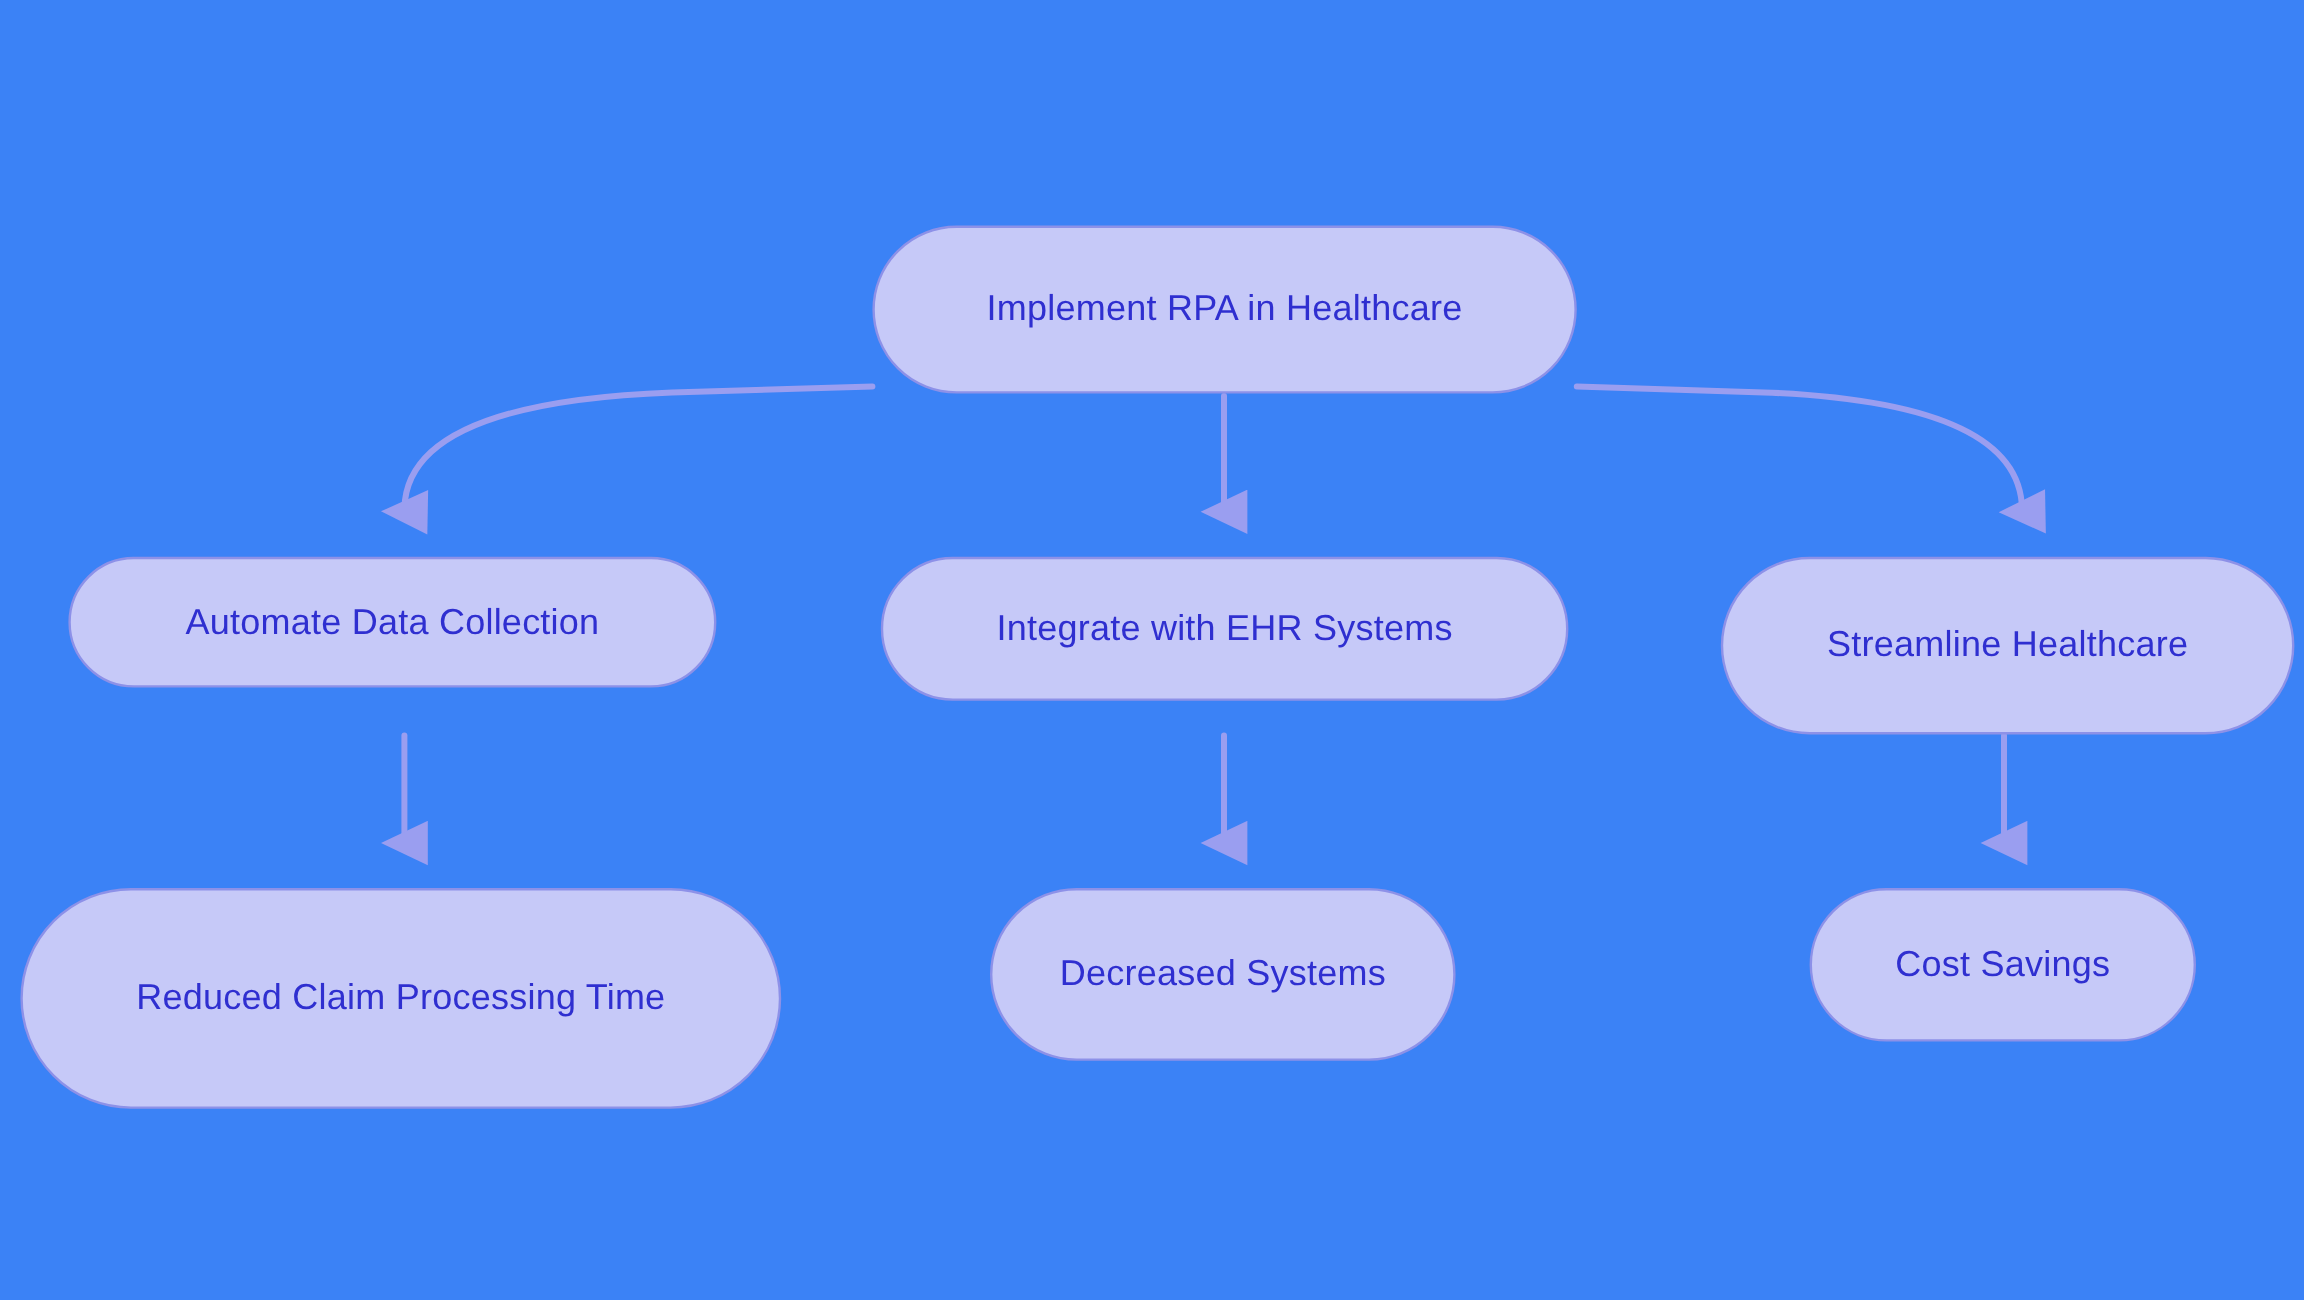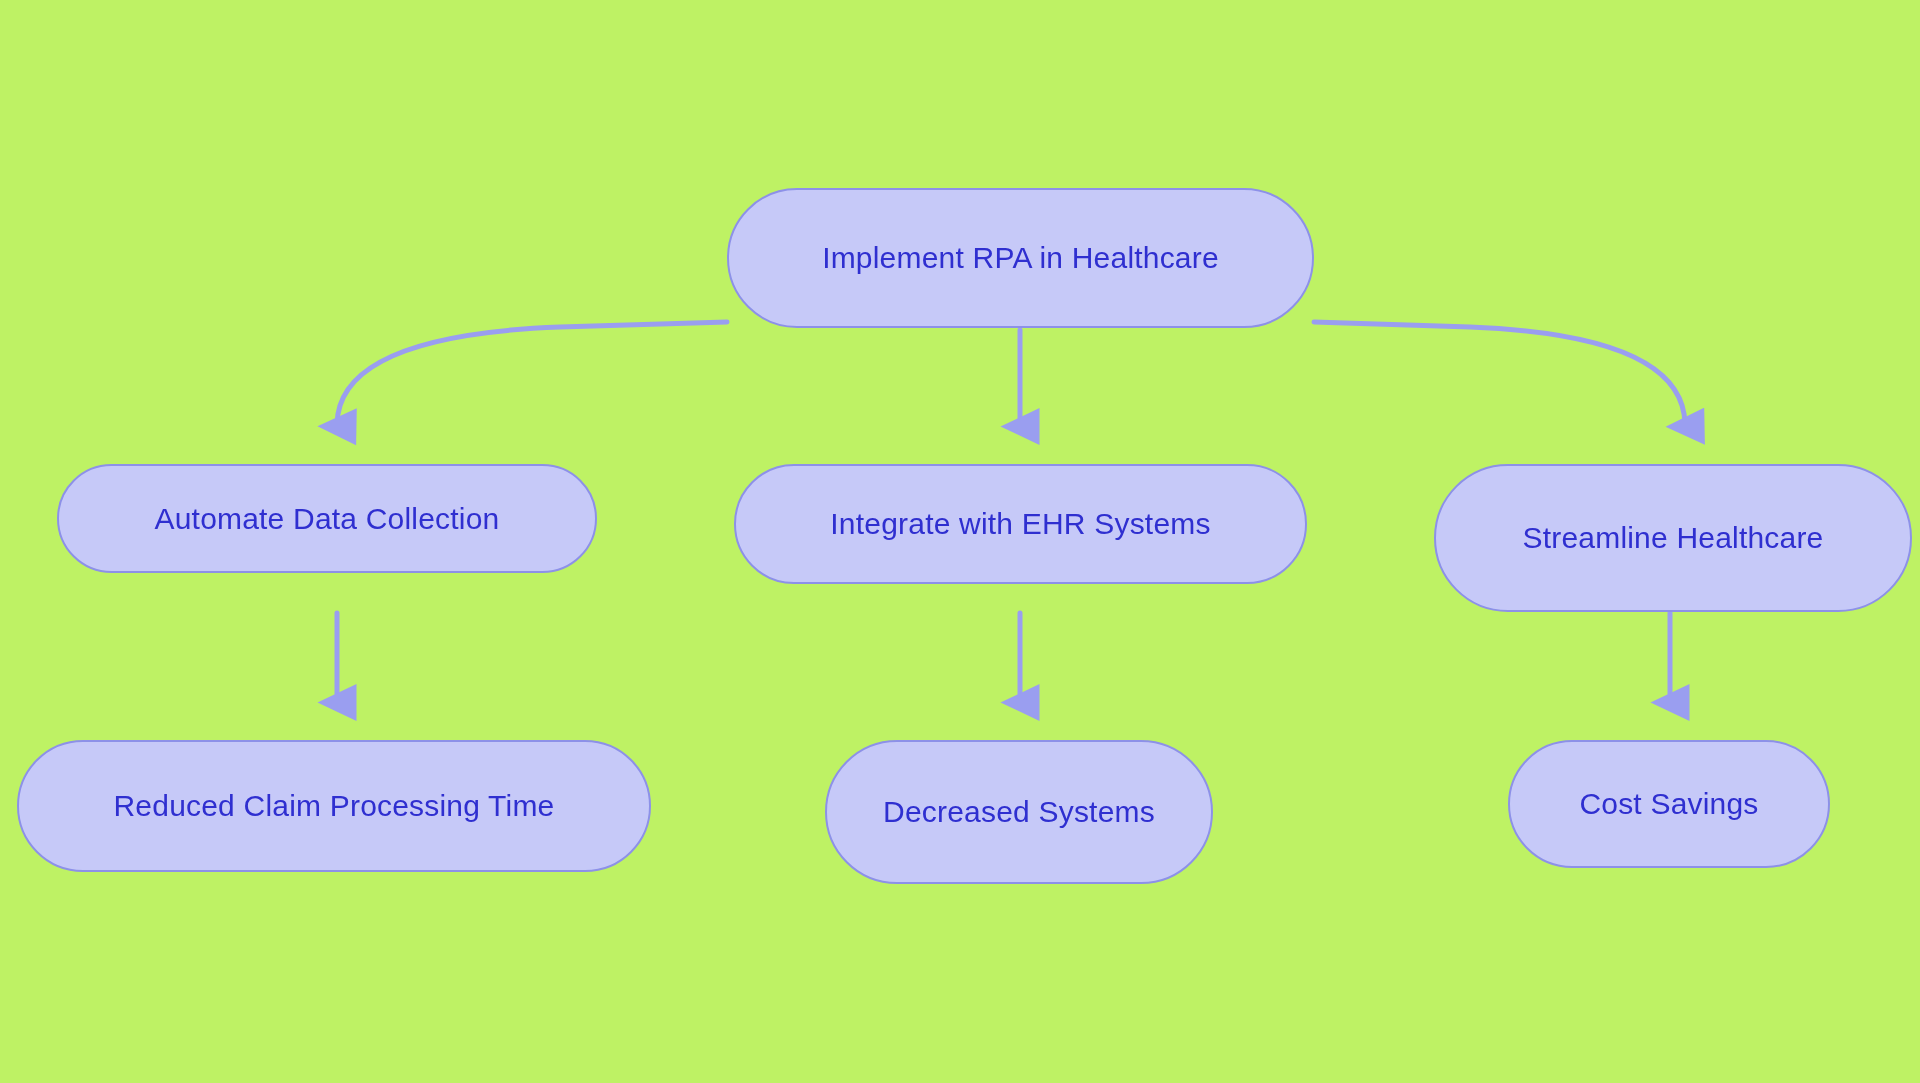--- a/index.html
+++ b/index.html
@@ -11,21 +11,21 @@
   body {
     width: 1920px;
     height: 1083px;
     overflow: hidden;
     font-family: "Liberation Sans", "DejaVu Sans", sans-serif;
   }
   #canvas {
     position: relative;
     width: 1920px;
     height: 1083px;
-    background: #bef264;
+    background: #3b82f6;
   }
   #edge-layer {
     position: absolute;
     left: 0;
     top: 0;
     width: 1920px;
     height: 1083px;
     pointer-events: none;
   }
   .node {
@@ -50,21 +50,21 @@
 
   
   #node-root      { left: 727px; top: 188px; width: 587px; height: 140px; }
 
   
   #node-automate  { left: 57px;  top: 464px; width: 540px; height: 109px; }
   #node-integrate { left: 734px; top: 464px; width: 573px; height: 120px; }
   #node-workflows { left: 1434px; top: 464px; width: 478px; height: 148px; }
 
   
-  #node-reduced   { left: 17px;  top: 740px; width: 634px; height: 132px; }
+  #node-reduced   { left: 17px;  top: 740px; width: 634px; height: 184px; }
   #node-errors    { left: 825px; top: 740px; width: 388px; height: 144px; }
   #node-savings   { left: 1508px; top: 740px; width: 322px; height: 128px; }
 </style>
 </head>
 <body>
 
 <div id="canvas">
 
   <svg id="edge-layer" viewBox="0 0 1920 1083" width="1920" height="1083" xmlns="http://www.w3.org/2000/svg">
     <defs>

